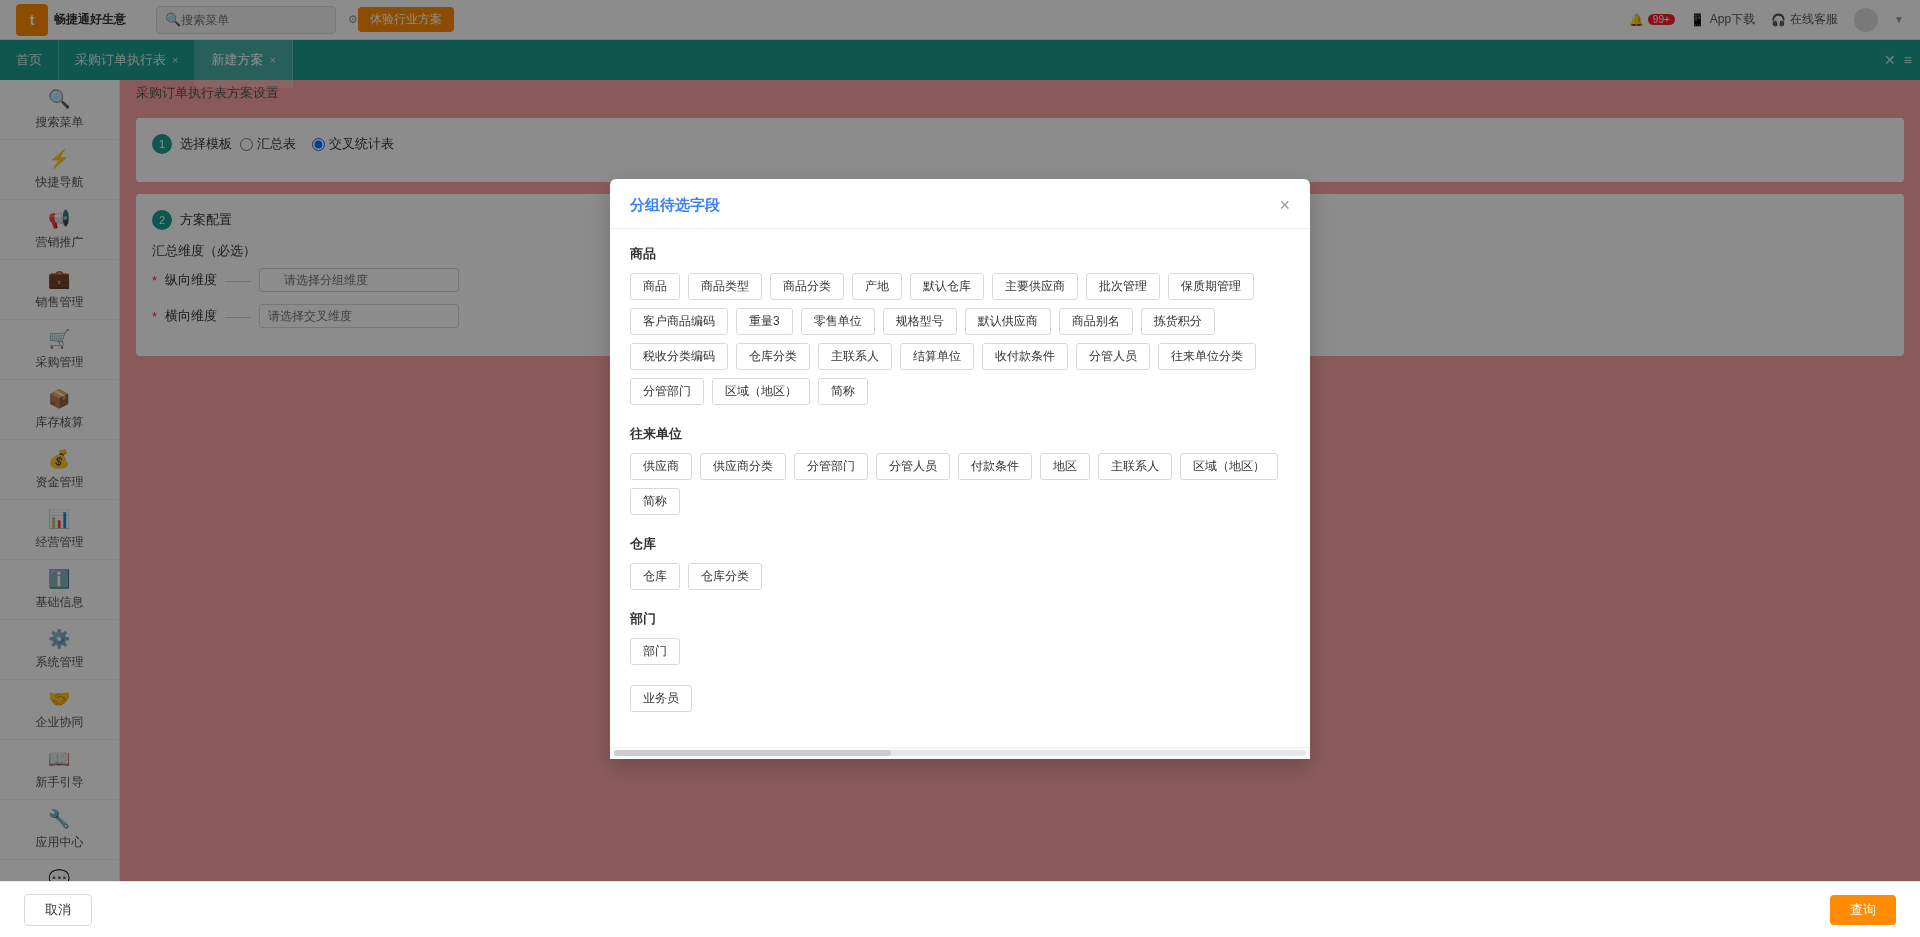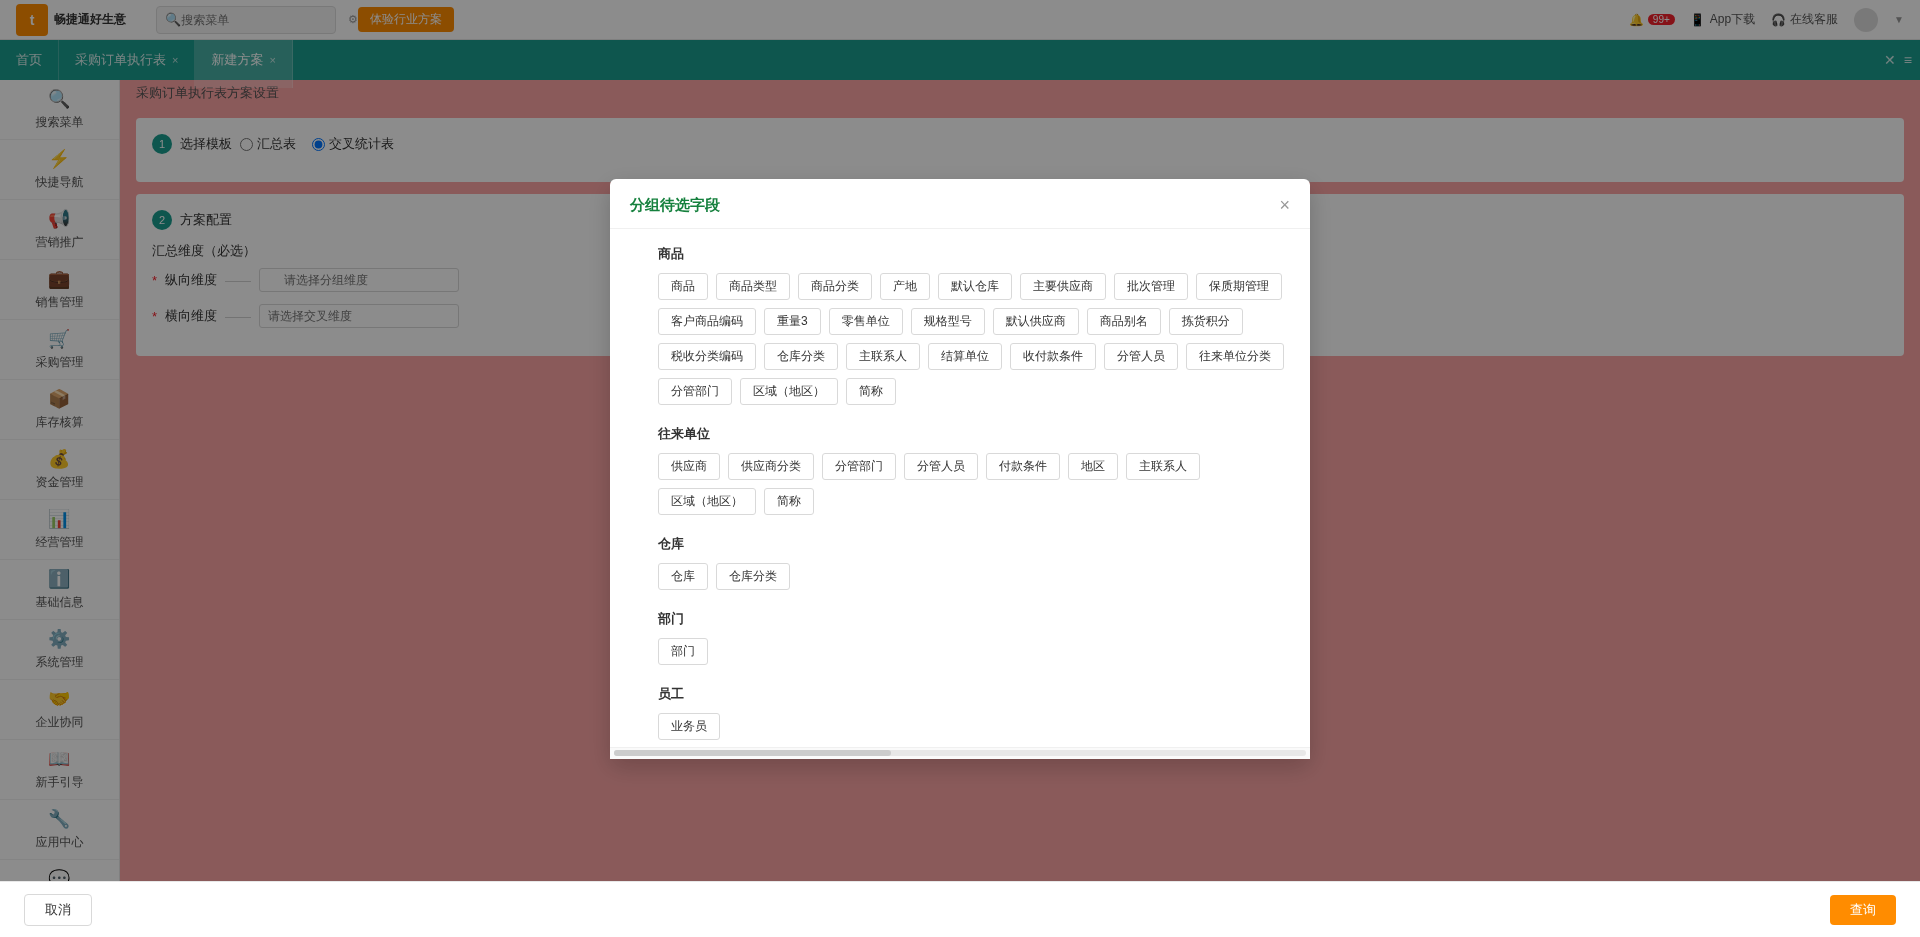--- a/index.html
+++ b/index.html
@@ -137,28 +137,27 @@
       max-height: 580px;
       display: flex; flex-direction: column;
       box-shadow: 0 8px 24px rgba(0,0,0,0.2);
     }
     .modal-header {
       display: flex; align-items: center; justify-content: space-between;
       padding: 16px 20px 12px;
       border-bottom: 1px solid #f0f0f0;
       flex-shrink: 0;
     }
-    .modal-title { font-size: 15px; font-weight: bold; color: #15803d; }
+    .modal-title { font-size: 15px; font-weight: bold; color: #3b82f6; }
     .modal-close { cursor: pointer; font-size: 18px; color: #999; }
 
     .modal-body {
       flex: 1;
       overflow-y: auto;
       padding: 16px 20px;
-      margin-left: 28px;
     }
 
     
     .field-section { margin-bottom: 20px; }
     .section-title {
       font-size: 13px; font-weight: bold; color: #333;
       margin-bottom: 10px;
     }
     .field-tags {
       display: flex; flex-wrap: wrap; gap: 8px;
@@ -452,21 +451,20 @@
             <div class="field-tag">仓库分类</div>
           </div>
         </div>
         <div class="field-section">
           <div class="section-title">部门</div>
           <div class="field-tags">
             <div class="field-tag">部门</div>
           </div>
         </div>
         <div class="field-section">
-          <div class="section-title">员工</div>
           <div class="field-tags">
             <div class="field-tag">业务员</div>
           </div>
         </div>
       </div>
     <div class="modal-footer-scroll">
       <div class="h-scrollbar">
         <div class="h-scrollbar-thumb"></div>
       </div>
     </div>

